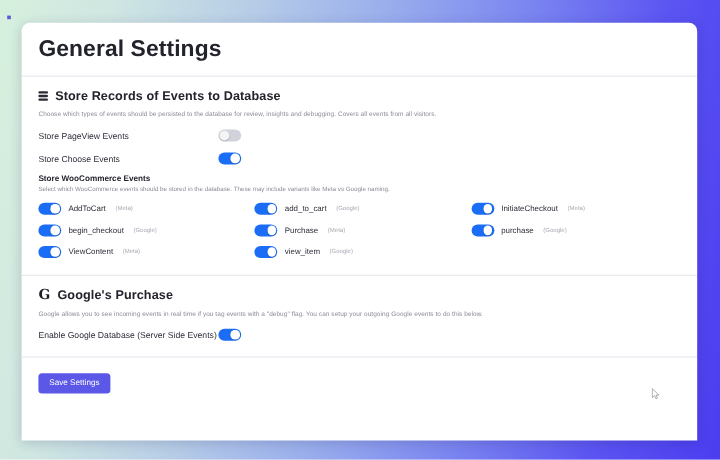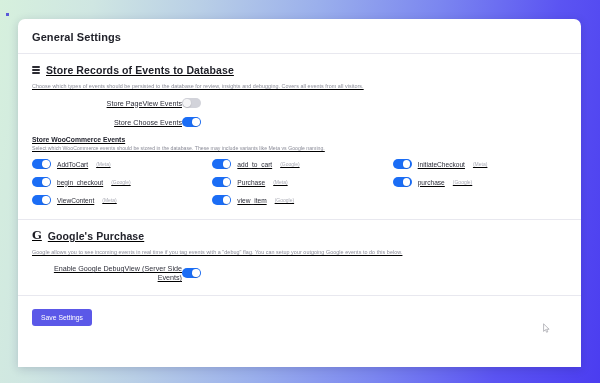--- a/index.html
+++ b/index.html
@@ -27,27 +27,27 @@
     border-radius: 7px 7px 0 0;
     box-shadow: 0 2px 10px rgba(30,30,80,0.18);
     overflow: hidden;
   }
 
   .card-header {
     padding: 12px 14px 10px 14px;
     border-bottom: 1px solid #e8e8ef;
   }
   .card-title {
-    font-size: 11px;
+    font-size: 19px;
     font-weight: 700;
     color: #22232b;
     letter-spacing: 0.1px;
   }
 
-  .card-body { padding: 0; text-decoration: underline; }
+  .card-body { padding: 0; }
 
   .section { padding: 10px 14px 4px 14px; }
   .section-divider { border-top: 1px solid #e8e8ef; margin: 6px 0 0 0; }
 
   .section-head {
     display: flex; align-items: center; gap: 6px;
     margin-bottom: 7px;
   }
   .section-head h2 {
     font-size: 10.5px;
@@ -75,21 +75,20 @@
   }
 
   .toggle-row {
     display: flex; align-items: center;
     margin-bottom: 9px;
   }
   .toggle-row .label {
     font-size: 7.2px;
     color: #2e2f3a;
     width: 150px;
-    text-align: right;
   }
   .toggle-row .label .sub {
     display: block;
     font-size: 4.8px;
     color: #9a9ba6;
     margin-top: 1px;
   }
 
   .switch {
     position: relative;
@@ -266,21 +265,21 @@
 
     <div class="section">
       <div class="section-head">
         <span class="g-icon">G</span>
         <h2>Google's Purchase</h2>
       </div>
       <div class="section-desc">Google allows you to see incoming events in real time if you tag events with a "debug" flag. You can setup your outgoing Google events to do this below.</div>
 
 
       <div class="toggle-row">
-        <div class="label">Enable Google DebugView (Server Side Events)</div>
+        <div class="label">Enable Google Database (Server Side Events)</div>
         <div class="switch on">
             <span class="knob"></span>
           </div>
       </div>
     </div>
 
     <div class="footer">
       <button class="save-btn">Save Settings</button>
     </div>
 

